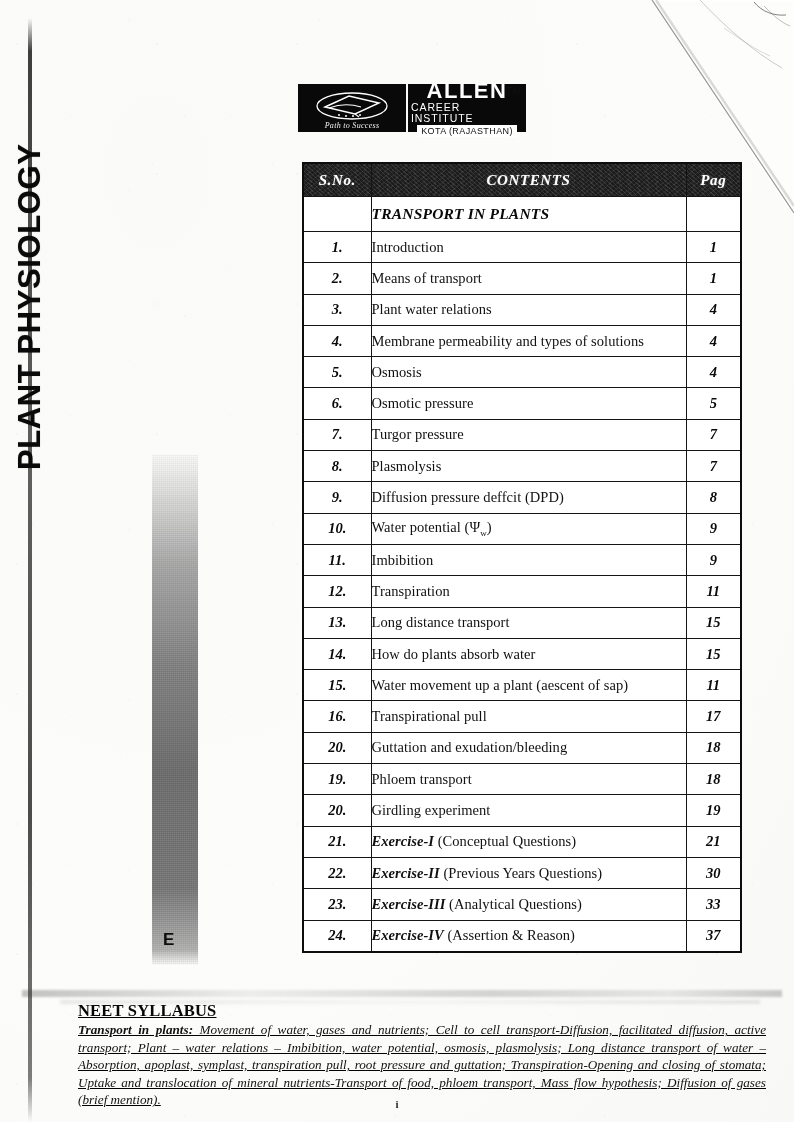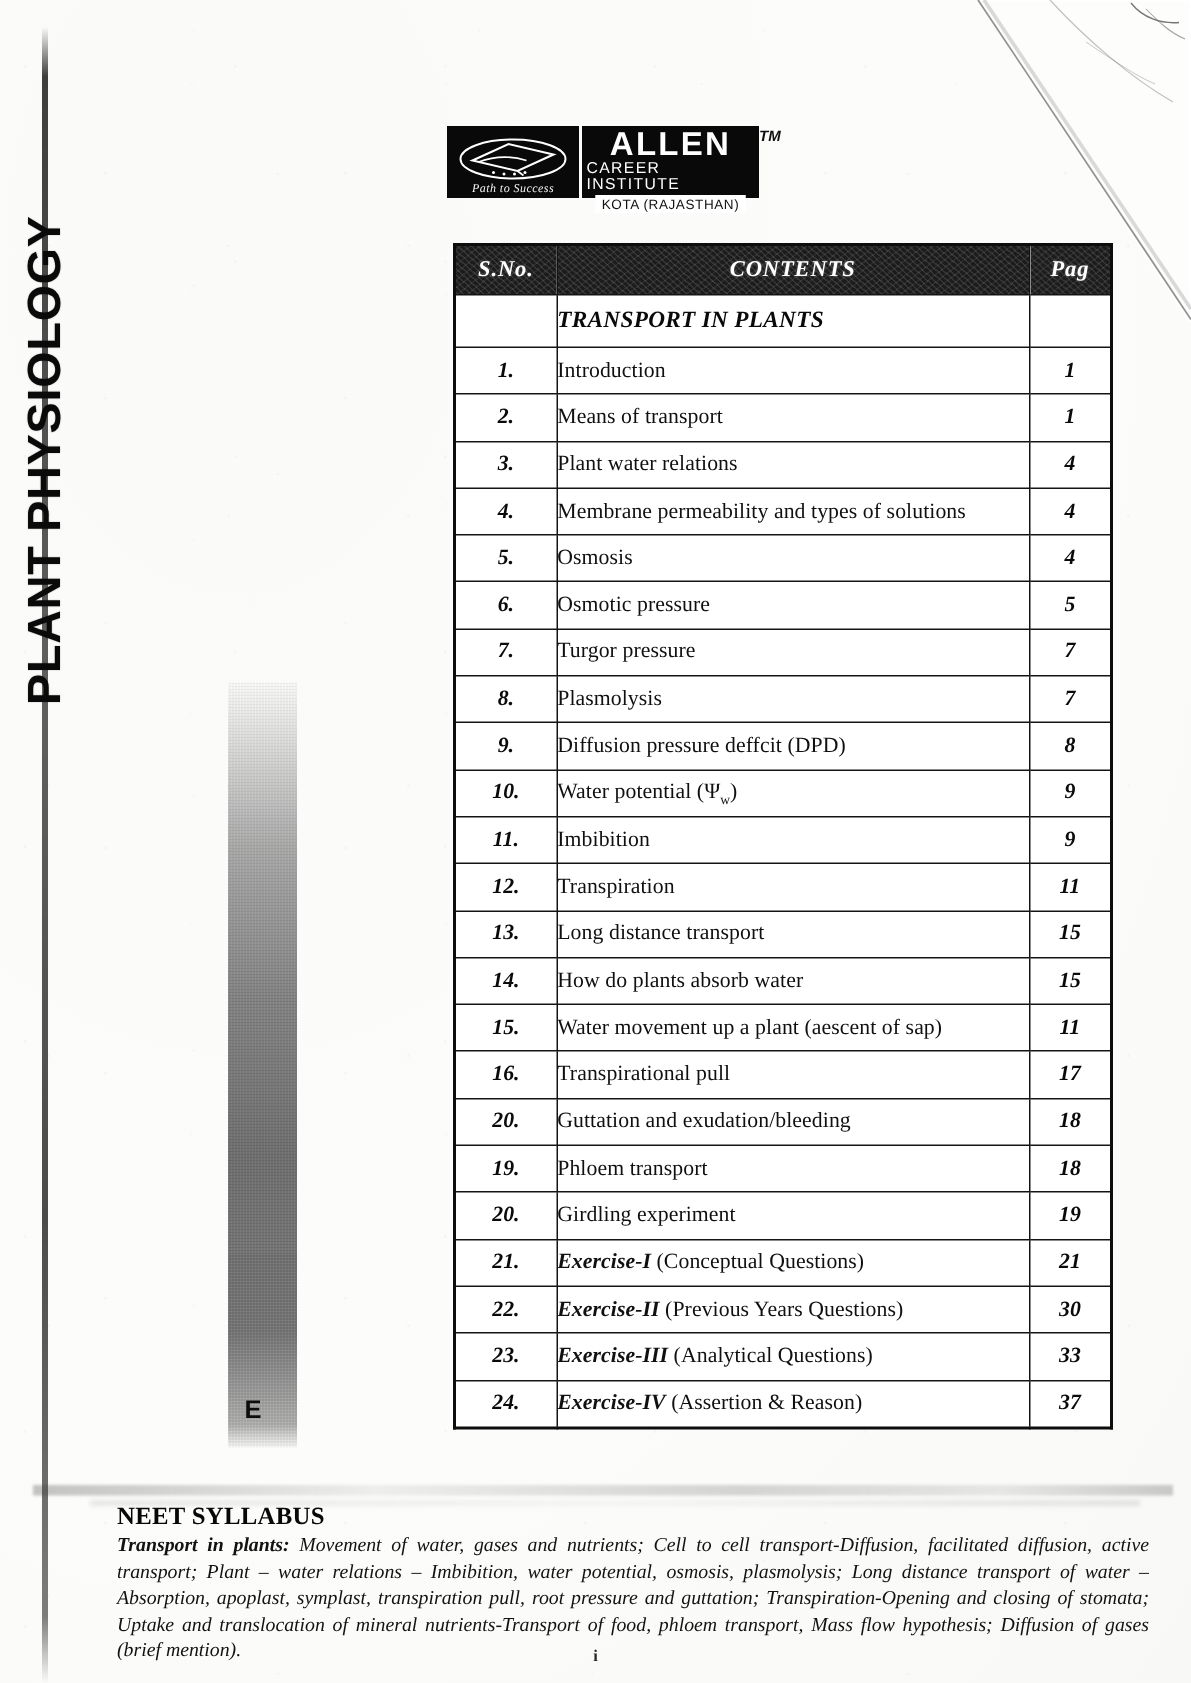--- a/index.html
+++ b/index.html
@@ -126,21 +126,21 @@
 
   
   #logo-block {
     position: absolute;
     left: 298px; top: 84px;
     display: flex;
     align-items: stretch;
     height: 48px;
   }
   #logo-emblem {
-    width: 88px;
+    width: 108px;
     background: #090909;
     position: relative;
     overflow: hidden;
   }
   #logo-emblem .glyph {
     position: absolute;
     left: 50%; top: 44%;
     transform: translate(-50%,-50%);
   }
   #logo-tagline {
@@ -155,20 +155,21 @@
     white-space: nowrap;
     letter-spacing: .3px;
   }
   #logo-wordmark {
     width: 118px;
     background: #090909;
     margin-left: 2px;
     position: relative;
     display: flex;
     flex-direction: column;
+    justify-content: center;
     align-items: center;
     padding: 0 3px;
     box-sizing: border-box;
   }
   #logo-allen {
     font-family: "Liberation Sans", sans-serif;
     font-weight: bold;
     font-size: 22px;
     color: #ffffff;
     letter-spacing: 1.5px;
@@ -300,20 +301,21 @@
     right: 0; top: 0;
     width: 190px; height: 215px;
     pointer-events: none;
   }
 
   
   #footer {
     position: absolute;
     left: 78px; top: 1002px;
     width: 688px;
+    text-decoration: underline;
   }
   #neet-heading {
     font-family: "Liberation Serif", serif;
     font-weight: bold;
     font-size: 16.5px;
     color: #080808;
     letter-spacing: .2px;
     line-height: 1.1;
   }
   #syllabus-body {

